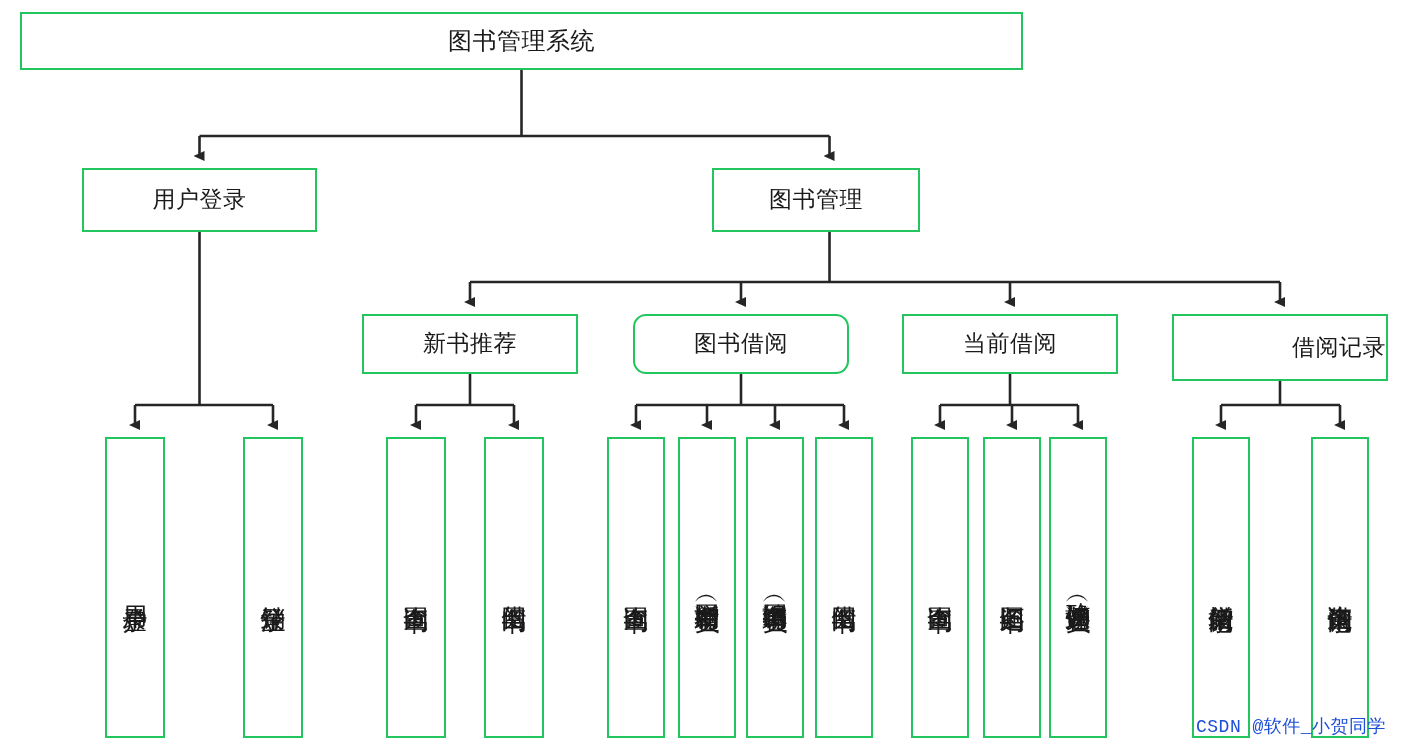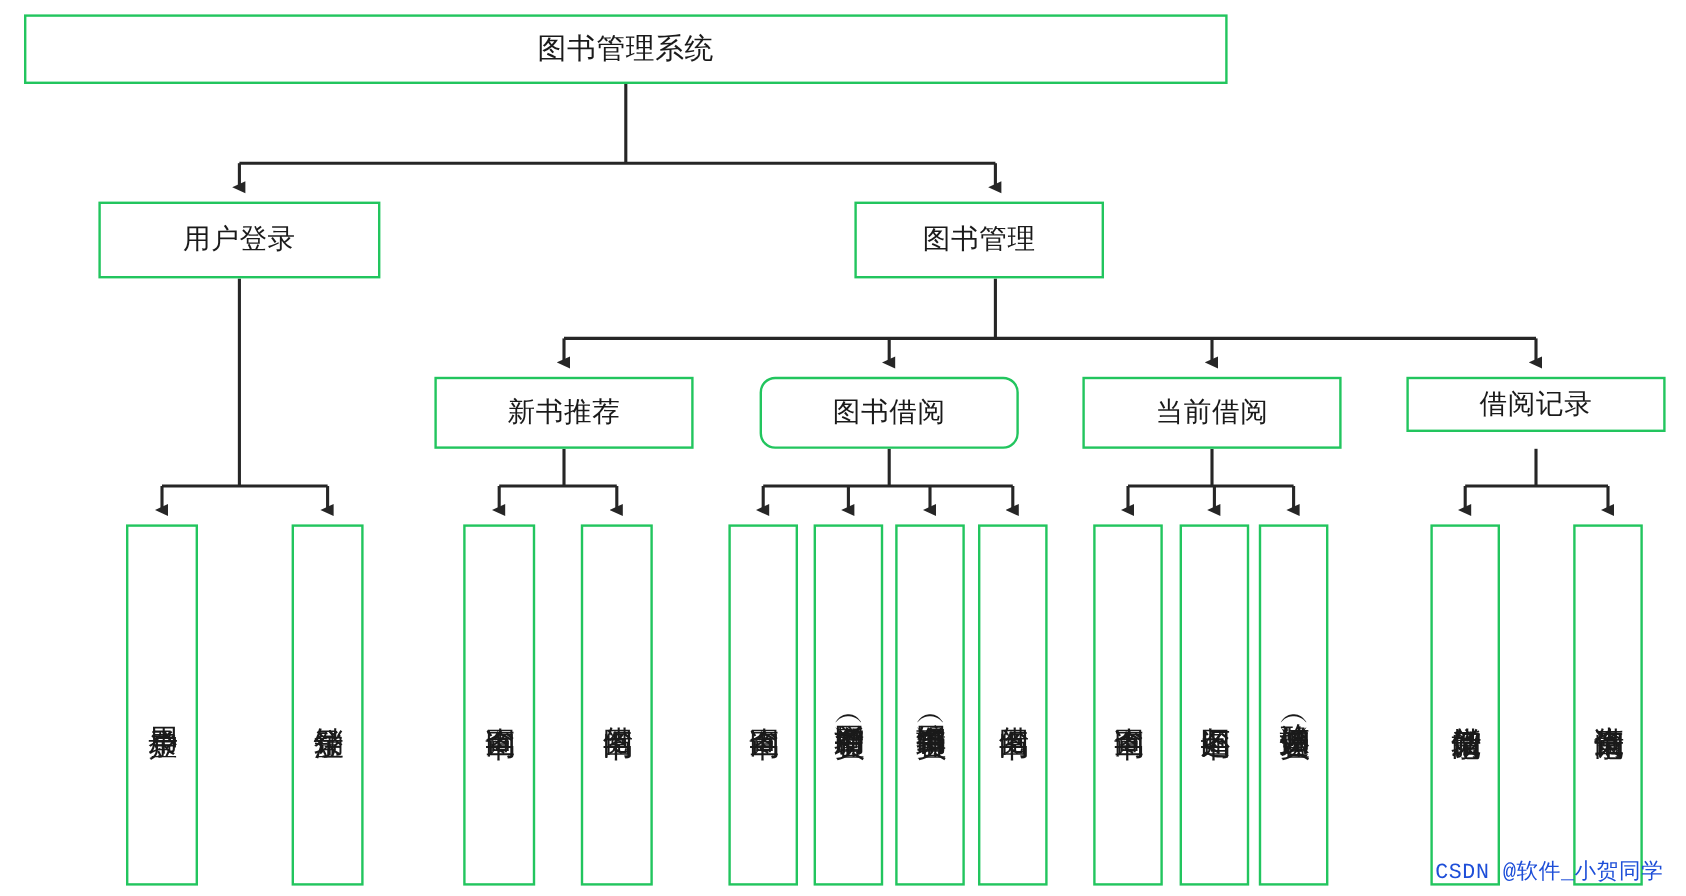--- a/index.html
+++ b/index.html
@@ -127,21 +127,21 @@
       </div>
       <div class="node horiz" style="left: 362px; top: 314px; width: 216px; height: 60px;">
         <span class="lbl">新书推荐</span>
       </div>
       <div class="node horiz" style="left: 633px; top: 314px; width: 216px; height: 60px; border-radius: 13px;">
         <span class="lbl">图书借阅</span>
       </div>
       <div class="node horiz" style="left: 902px; top: 314px; width: 216px; height: 60px;">
         <span class="lbl">当前借阅</span>
       </div>
-      <div class="node horiz" style="left: 1172px; top: 314px; width: 216px; height: 46px;">
+      <div class="node horiz" style="left: 1172px; top: 314px; width: 216px; height: 67px; justify-content: flex-end;">
         <span class="lbl">借阅记录</span>
       </div>
       <div class="node vert" style="left: 105px; top: 437px; width: 60px; height: 301px;">
         <span class="lbl">用户登录</span>
       </div>
       <div class="node vert" style="left: 243px; top: 437px; width: 60px; height: 301px;">
         <span class="lbl">注销登录</span>
       </div>
       <div class="node vert" style="left: 386px; top: 437px; width: 60px; height: 301px;">
         <span class="lbl">查询图书</span>

